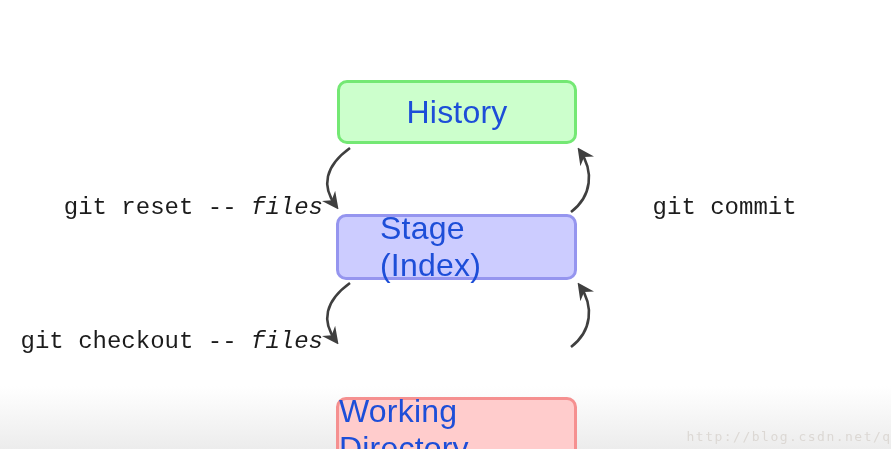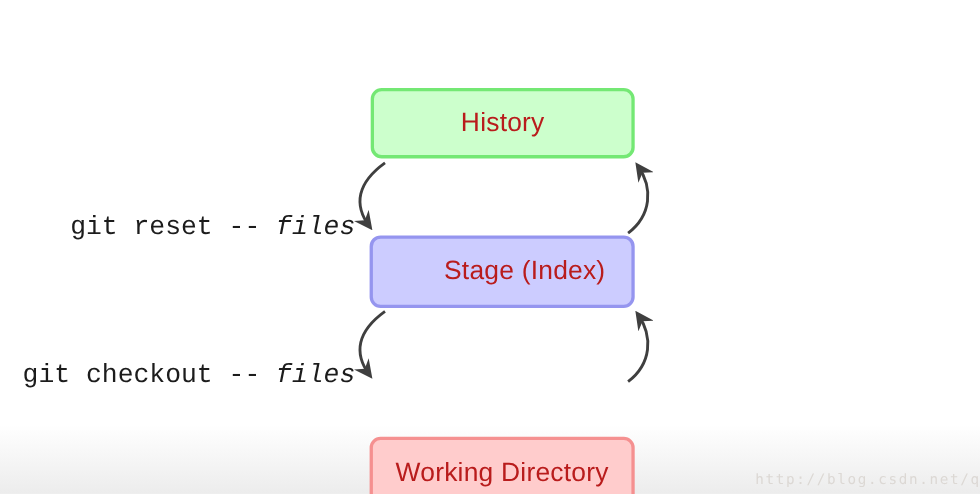--- a/index.html
+++ b/index.html
@@ -20,22 +20,22 @@
   .node {
     position: absolute;
     box-sizing: border-box;
     border: 3.5px solid #888;
     border-radius: 10px;
     display: flex;
     align-items: center;
     justify-content: center;
   }
   .node-label {
-    font-size: 24px;
-    color: #b91c1c;
+    font-size: 32px;
+    color: #1d4ed8;
     letter-spacing: 0.2px;
   }
   #node-history { left: 337px; top: 80px;  width: 240px; height: 64px; }
   #node-stage   { left: 336px; top: 214px; width: 241px; height: 66px; padding-left: 41px; }
   #node-working { left: 336px; top: 349px; width: 241px; height: 65px; margin-top: 48px; }
   .edge-label {
     position: absolute;
     height: 30px;
     line-height: 30px;
     font-family: Liberation Mono, monospace;
@@ -86,20 +86,23 @@
   </div>
 
   <div class="node" id="node-working" style="background: rgb(255, 204, 204); border-color: rgb(245, 144, 144);">
     <span class="node-label">Working Directory</span>
   </div>
 
   <div class="edge-label" id="label-reset">
     <span>git reset -- </span><em>files</em>
   </div>
 
+  <div class="edge-label" id="label-commit">
+    <span>git commit</span><em></em>
+  </div>
 
   <div class="edge-label" id="label-checkout">
     <span>git checkout -- </span><em>files</em>
   </div>
 
 
   <div id="watermark" style="color: rgb(220, 216, 212);">http://blog.csdn.net/qq</div>
 
 </div>
 

